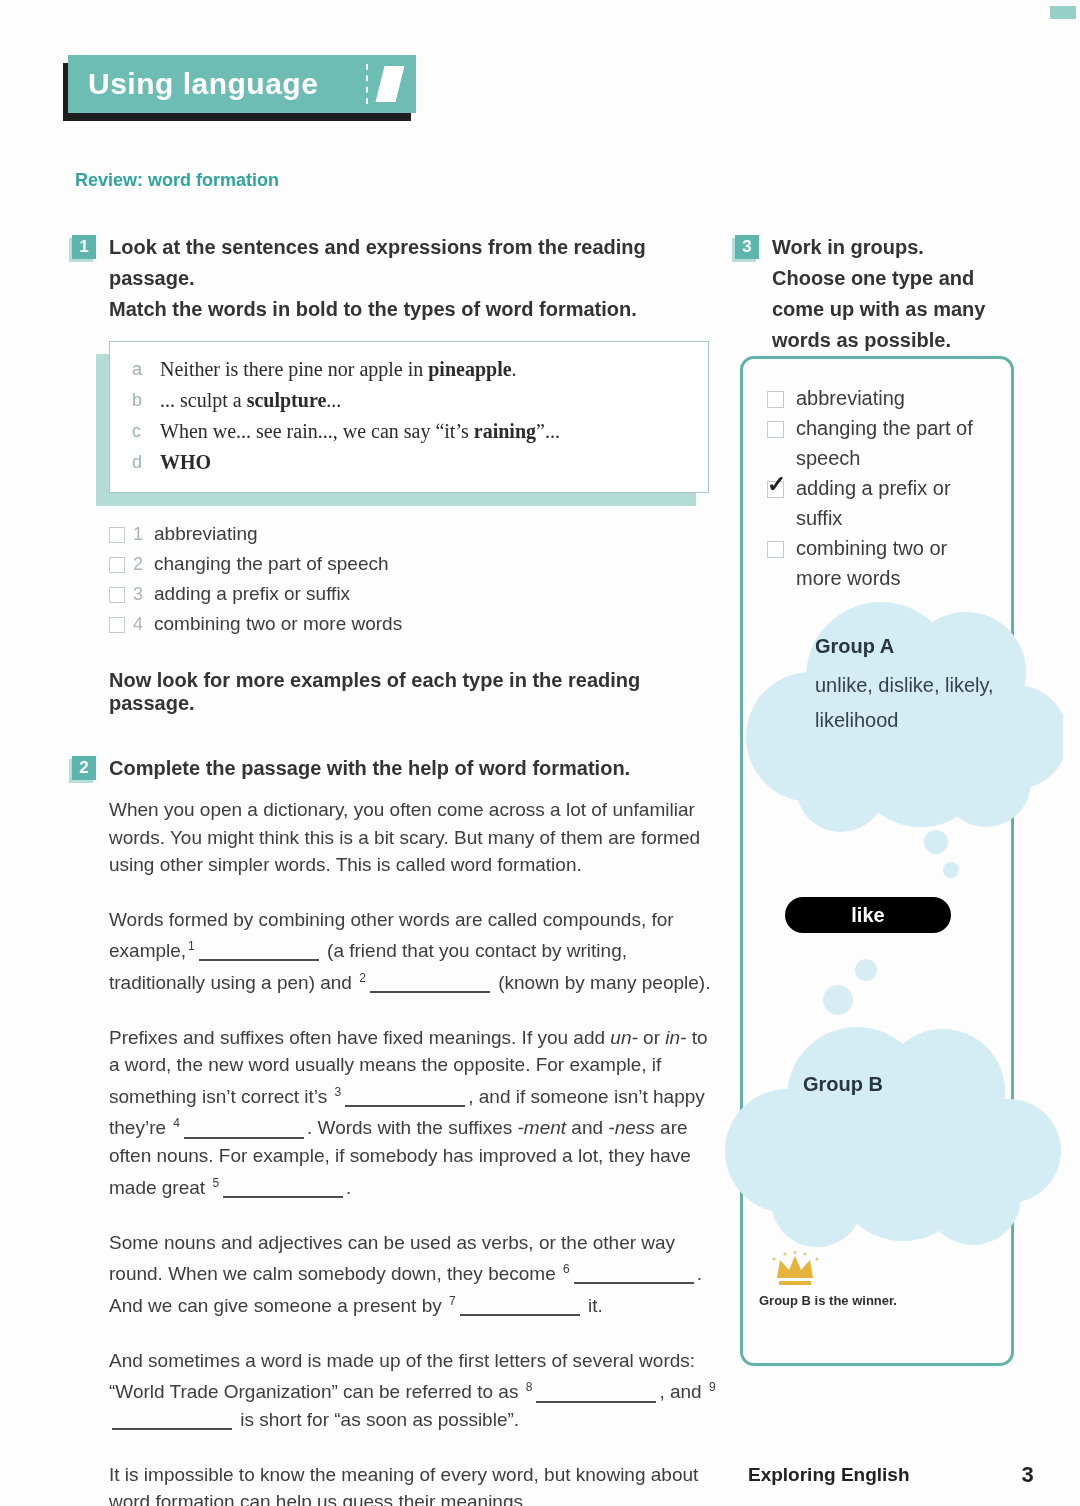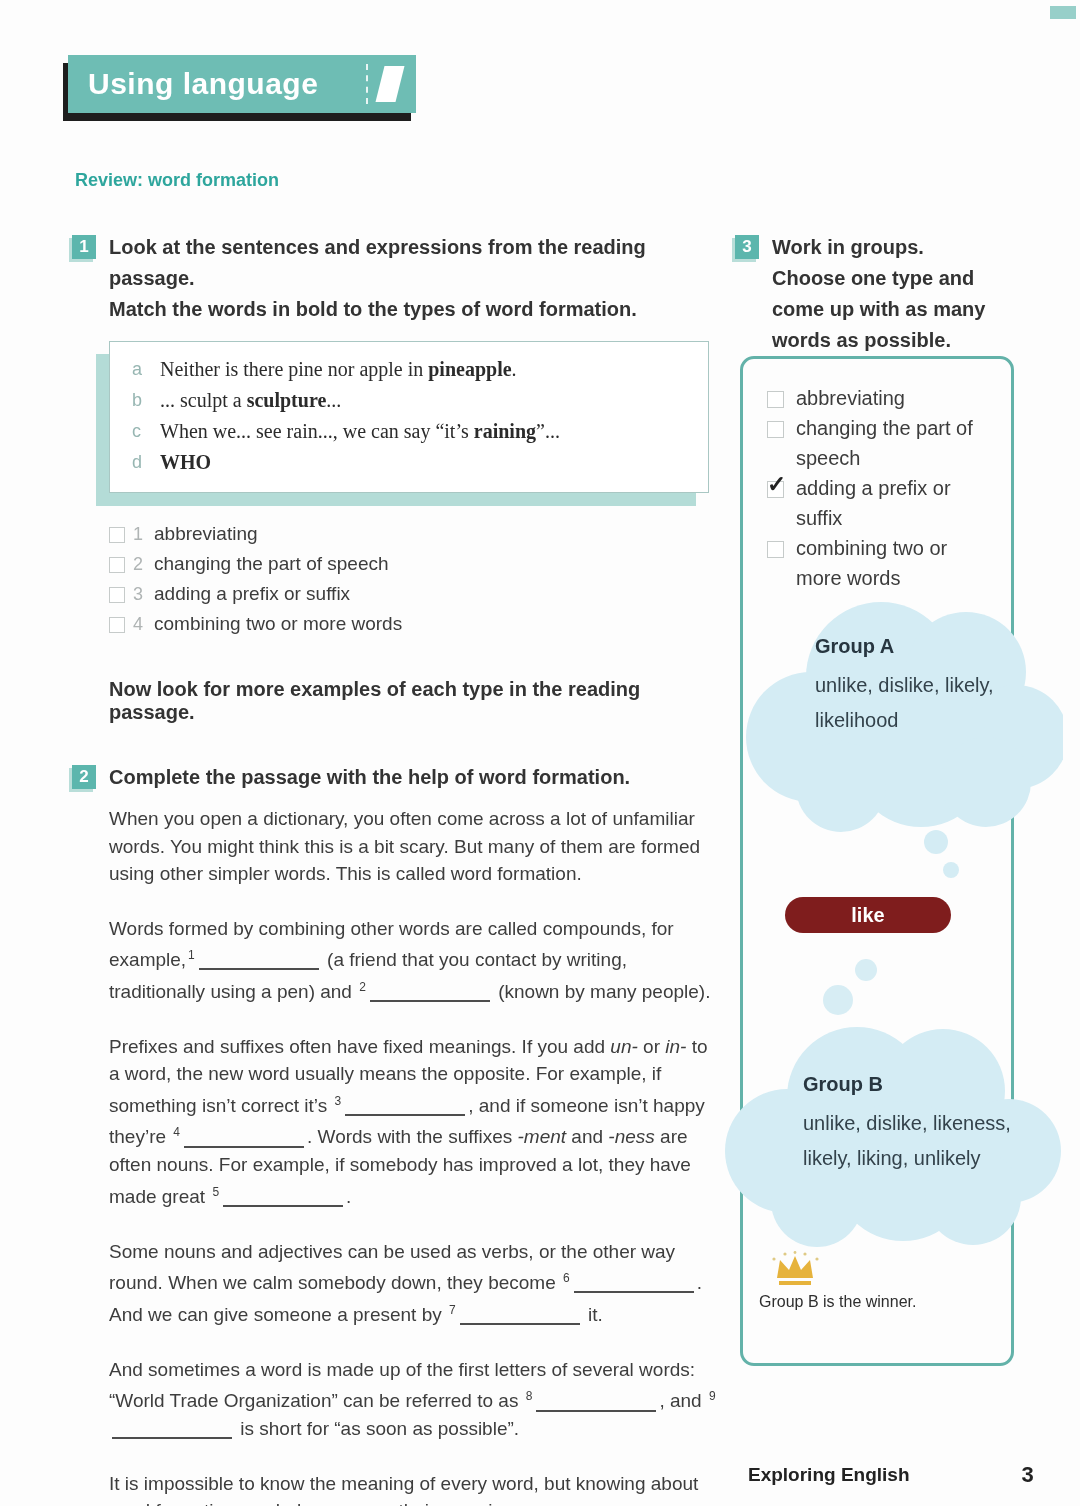--- a/index.html
+++ b/index.html
@@ -22,21 +22,21 @@
   .left-col{position:absolute;left:72px;top:232px;width:648px;}
   .ex-row{display:flex;align-items:flex-start;}
   .quote-box{margin:16px 0 0 37px;width:566px;background:#fff;border:1px solid #a9c7c3;
              box-shadow:-13px 13px 0 #b4dcd7;padding:12px 10px 14px 22px;}
   .quote-row{display:flex;font-family:"Liberation Serif",serif;font-size:20px;line-height:31px;color:#2b2b2b;}
   .q-letter{width:28px;flex:none;font-family:"Liberation Sans",sans-serif;font-size:18px;color:#97b6b2;}
   .opt-list{margin:26px 0 0 37px;}
   .opt{display:flex;align-items:flex-start;font-size:19px;line-height:30px;color:#3c3c3c;}
   .cb{position:relative;width:14px;height:14px;border:1.5px solid #c6cbca;flex:none;margin:8px 8px 0 0;background:#fff;}
   .opt-num{color:#afb4b4;margin-right:11px;font-size:18px;}
-  .followup{margin:39px 0 0 37px;font-size:20px;font-weight:bold;color:#333;}
+  .followup{margin:30px 0 0 37px;font-size:20px;font-weight:bold;color:#333;}
   .ex2{margin-top:38px;}
   .ex2-content{width:608px;}
   .passage p{margin:16px 0 27px 0;font-size:19px;line-height:27.5px;color:#3d3d3d;}
   .passage p:first-of-type{margin-top:12px;}
   .passage sup{font-size:12px;color:#3d3d3d;margin:0 1px 0 2px;}
   .blank{display:inline-block;width:120px;height:1px;border-bottom:2px solid #4d4d4d;vertical-align:-4px;margin:0 3px;}
   
   .ex3{position:absolute;left:735px;top:232px;width:280px;display:flex;align-items:flex-start;}
   .ex3-text{width:228px;font-size:20px;line-height:31px;font-weight:bold;color:#333;}
   .side-box{position:absolute;left:740px;top:356px;width:268px;height:1004px;border:3px solid #63b2a9;border-radius:14px;}
@@ -48,27 +48,27 @@
   .s-label{width:180px;font-size:20px;line-height:30px;color:#3c3c3c;}
   .cloud{position:absolute;}
   .cloud svg{position:absolute;left:0;top:0;}
   .cloud-text{position:absolute;font-size:20px;color:#33424b;}
   .cloud-title{font-weight:bold;color:#273640;margin-bottom:10px;}
   .cloud-words{line-height:35px;}
   .cloud-a{left:-12px;top:228px;width:332px;height:300px;}
   .cloud-a .cloud-text{left:84px;top:48px;width:218px;}
   .cloud-b{left:-28px;top:660px;width:348px;height:244px;}
   .cloud-b .cloud-text{left:88px;top:54px;width:252px;}
-  .like-pill{position:absolute;left:42px;top:538px;width:166px;height:36px;border-radius:18px;background:#7f1d1d;
+  .like-pill{position:absolute;left:42px;top:538px;width:166px;height:36px;border-radius:18px;background:#000000;
              color:#fff;font-size:20px;font-weight:bold;display:flex;align-items:center;justify-content:center;}
   .bub{position:absolute;border-radius:50%;background:#d7edf4;}
   .bub-1{left:112px;top:600px;width:22px;height:22px;}
   .bub-2{left:80px;top:626px;width:30px;height:30px;}
   .crown{position:absolute;left:26px;top:892px;width:52px;height:38px;}
-  .winner{position:absolute;left:16px;top:934px;width:240px;font-size:16px;font-weight:normal;color:#2e2e2e;}
+  .winner{position:absolute;left:16px;top:934px;width:240px;font-size:13px;font-weight:bold;color:#2e2e2e;}
   
   .footer{position:absolute;left:748px;top:1462px;display:flex;align-items:center;}
   .footer-book{font-size:19px;font-weight:bold;color:#222;}
   .footer-page{font-size:22px;font-weight:bold;color:#222;margin-left:112px;}
 </style>
 </head>
 <body>
 
 <div class="page">
 
@@ -218,21 +218,20 @@
             <circle cx="142" cy="78" r="70"></circle>
             <circle cx="228" cy="72" r="62"></circle>
           <circle cx="294" cy="132" r="52"></circle>
             <circle cx="188" cy="152" r="70"></circle>
             <circle cx="102" cy="182" r="46"></circle>
           <circle cx="258" cy="178" r="48"></circle>
         </g>
       </svg>
       <div class="cloud-text">
         <div class="cloud-title">Group B</div>
-        <div class="cloud-words">unlike, dislike, likeness, likely, liking, unlikely</div>
       </div>
     </div>
 
     <div class="crown">
       <svg width="52" height="38" viewBox="0 0 52 38">
         <path d="M8 27 L11 9 L20 19 L26 5 L32 19 L41 9 L44 27 Z" fill="#e6b33c"></path>
         <rect x="10" y="30" width="32" height="4" fill="#e6b33c"></rect>
         <g fill="#dfca85">
           <circle cx="5" cy="8" r="1.6"></circle>
             <circle cx="16" cy="3" r="1.6"></circle>

